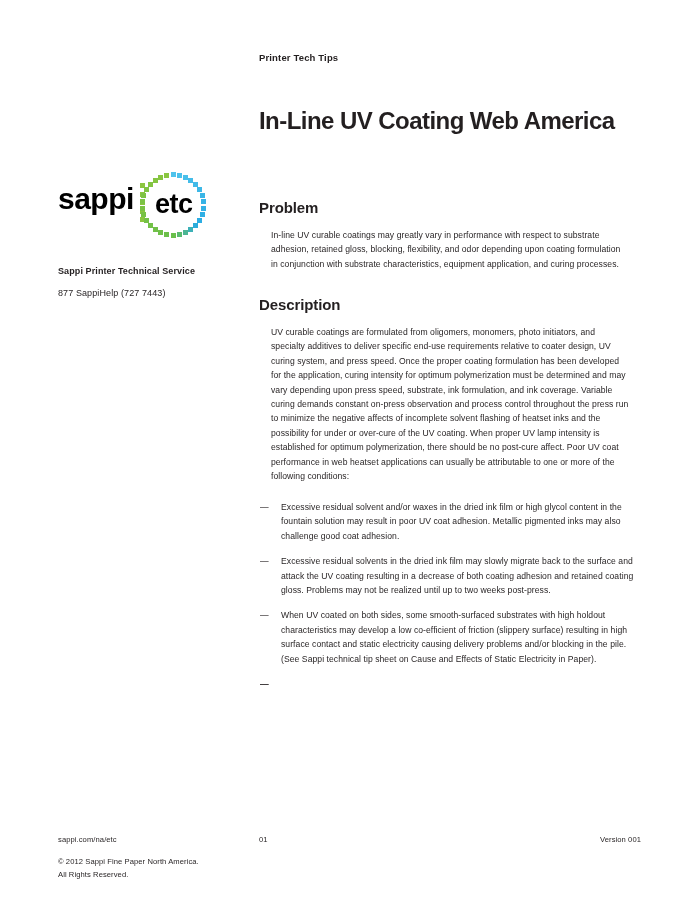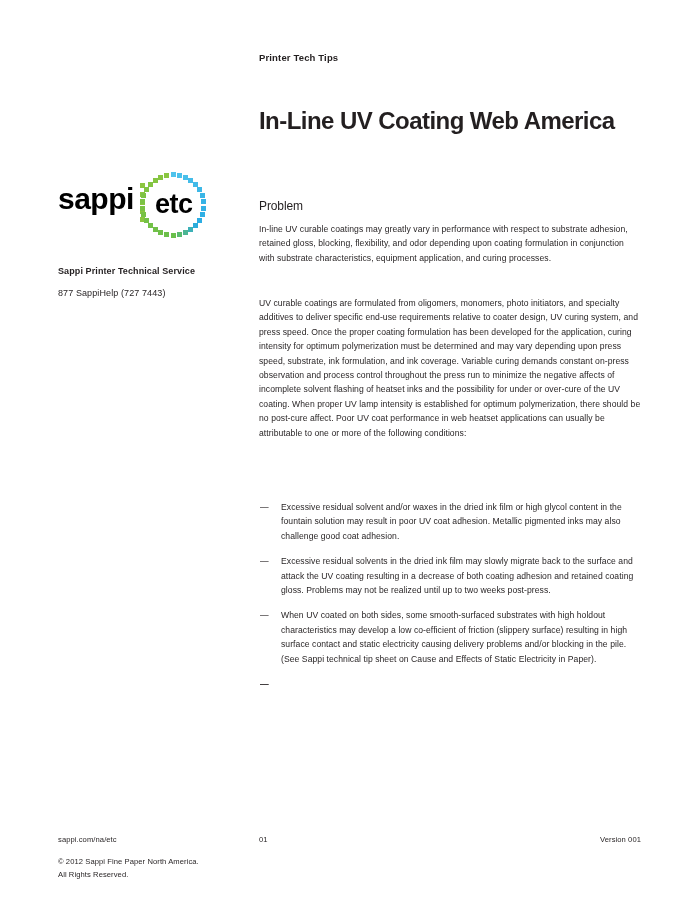--- a/index.html
+++ b/index.html
@@ -139,28 +139,28 @@
   }
 
   .body-block {
     position: absolute;
     left: 0;
     width: 382px;
   }
 
   h2.section-head {
     margin: 0 0 9px 0;
-    font-size: 12px;
-    font-weight: normal;
+    font-size: 15px;
+    font-weight: bold;
     letter-spacing: -0.1px;
     color: #231f20;
   }
 
   p.body-text {
-    margin: 0;
+    margin: 12px;
     font-size: 8.6px;
     line-height: 14.4px;
     letter-spacing: 0.06px;
     color: #231f20;
   }
 
   ul.causes {
     margin: 0;
     padding: 0;
     list-style: none;
@@ -274,20 +274,21 @@
 
     <div class="eyebrow">Printer Tech Tips</div>
     <h1 class="doc-title">In-Line UV Coating Web America</h1>
 
     <div class="body-block" style="top:199px;">
       <h2 class="section-head">Problem</h2>
       <p class="body-text">In-line UV curable coatings may greatly vary in performance with respect to substrate adhesion, retained gloss, blocking, flexibility, and odor depending upon coating formulation in conjunction with substrate characteristics, equipment application, and curing processes.</p>
     </div>
 
     <div class="body-block" style="top:296px;">
+      <h2 class="section-head">Description</h2>
       <p class="body-text">UV curable coatings are formulated from oligomers, monomers, photo initiators, and specialty additives to deliver specific end-use requirements relative to coater design, UV curing system, and press speed. Once the proper coating formulation has been developed for the application, curing intensity for optimum polymerization must be determined and may vary depending upon press speed, substrate, ink formulation, and ink coverage. Variable curing demands constant on-press observation and process control throughout the press run to minimize the negative affects of incomplete solvent flashing of heatset inks and the possibility for under or over-cure of the UV coating. When proper UV lamp intensity is established for optimum polymerization, there should be no post-cure affect. Poor UV coat performance in web heatset applications can usually be attributable to one or more of the following conditions:</p>
     </div>
 
     <div class="body-block" style="top:500px;">
       <ul class="causes">
         <li>
           <span class="dash">—</span>
           <span>Excessive residual solvent and/or waxes in the dried ink film or high glycol content in the fountain solution may result in poor UV coat adhesion. Metallic pigmented inks may also challenge good coat adhesion.</span>
         </li>
         <li>

